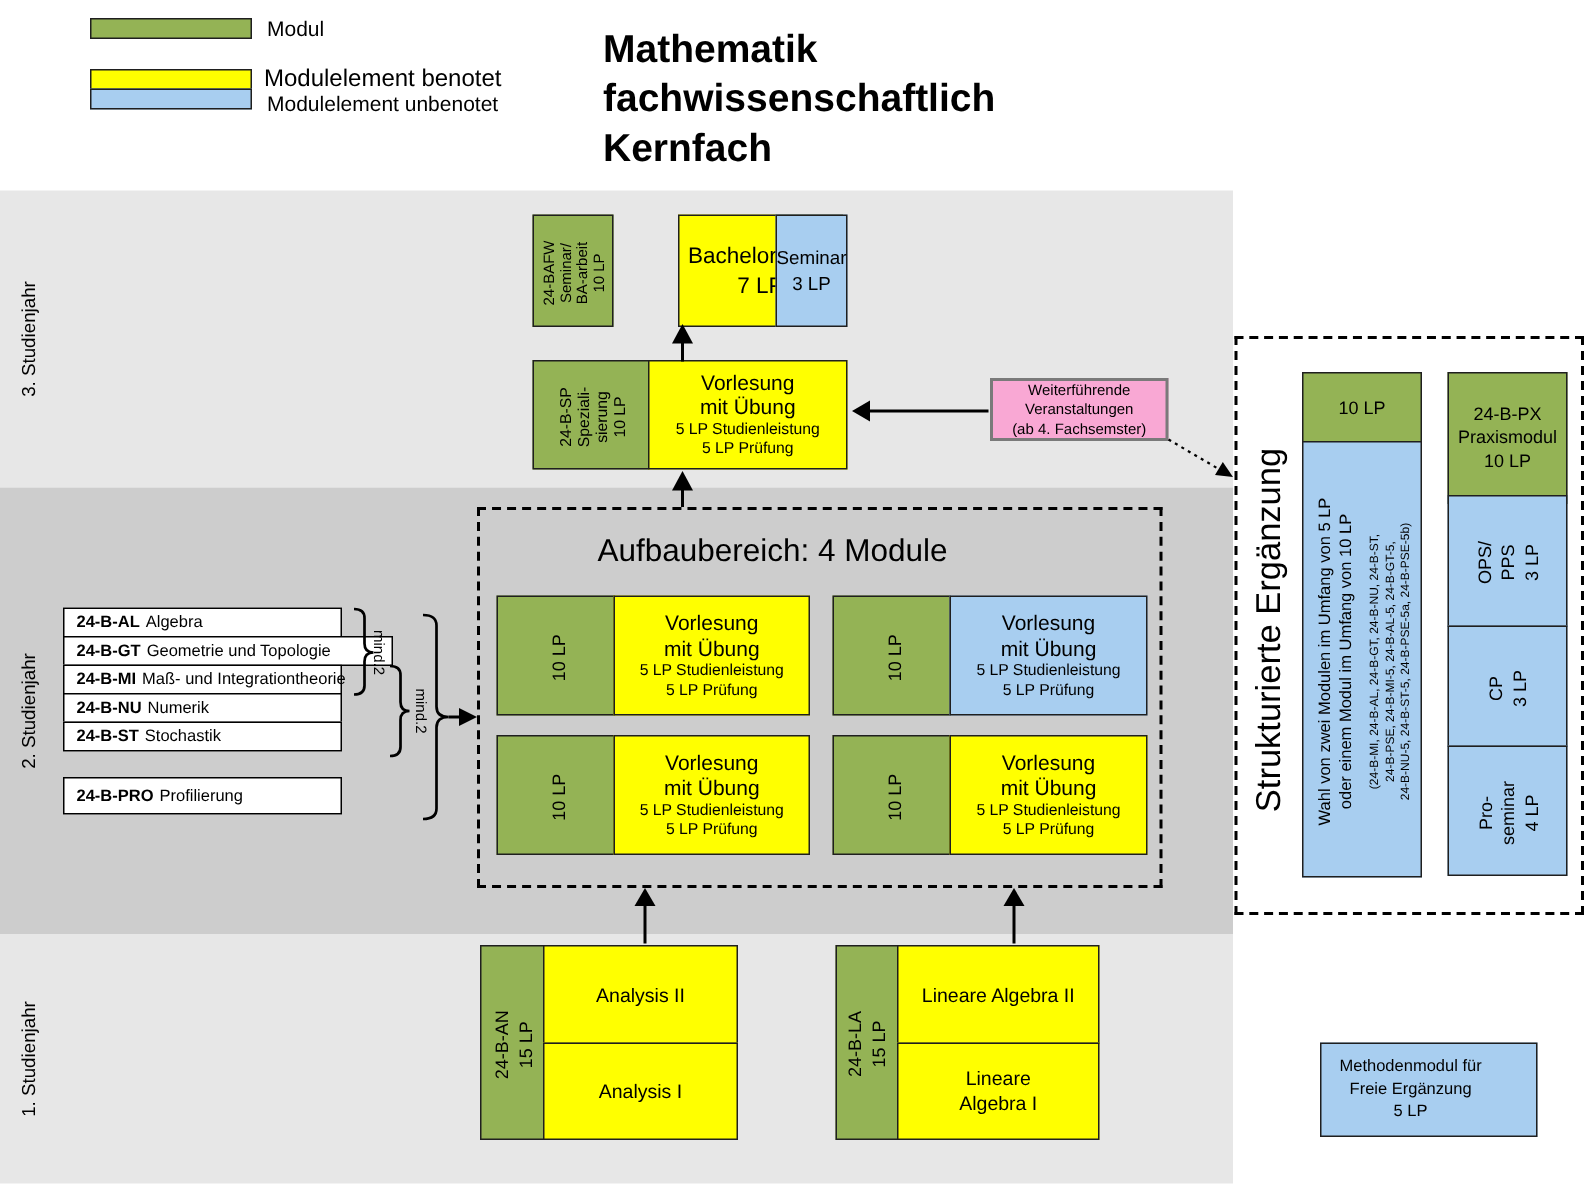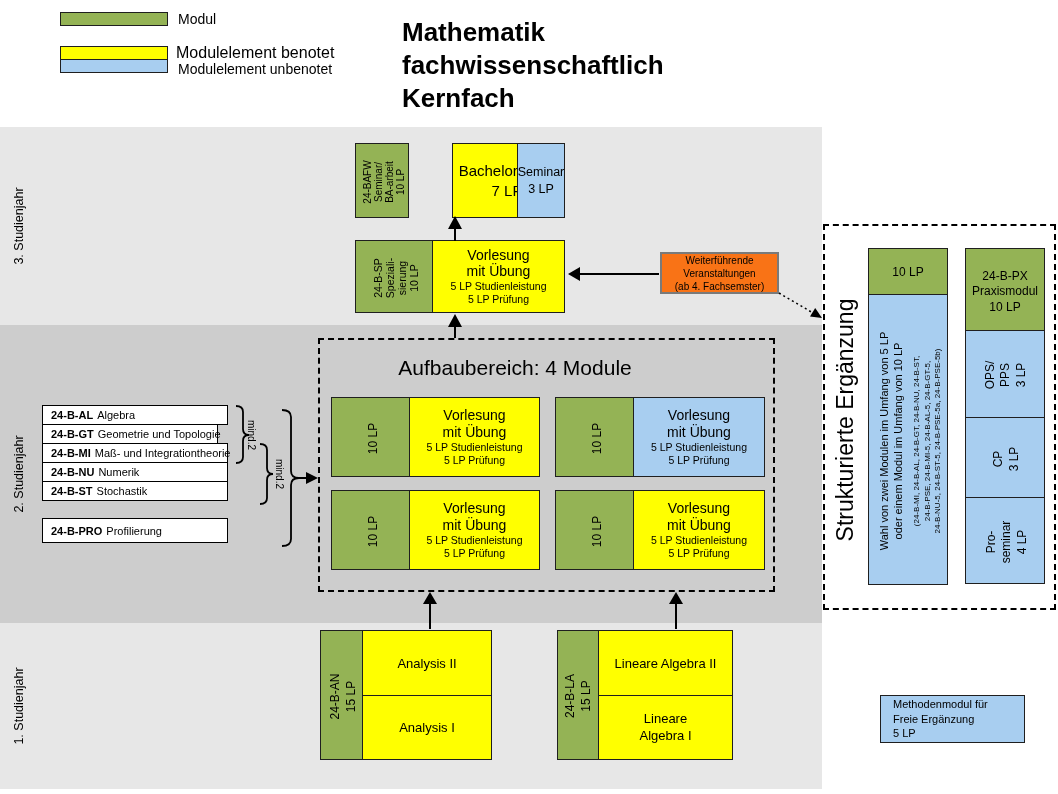--- a/index.html
+++ b/index.html
@@ -5,21 +5,21 @@
   html,body{margin:0;padding:0;background:#fff;}
   #canvas{position:relative;width:1058px;height:794px;background:#fff;overflow:hidden;
           font-family:"Liberation Sans",sans-serif;color:#000;}
   .band{position:absolute;left:0;width:822px;}
   .cell{position:absolute;border:1px solid #1f1f1f;box-sizing:border-box;
         display:flex;flex-direction:column;align-items:center;justify-content:center;
         text-align:center;white-space:pre-line;}
   .green{background:#94B355;}
   .yellow{background:#FFFF00;}
   .blue{background:#A8CEF0;}
-  .white{background:#f97316;}
+  .white{background:#f9a8d4;}
   .vtext{position:absolute;display:flex;flex-direction:column;align-items:center;justify-content:center;
          text-align:center;white-space:pre-line;transform:rotate(-90deg);}
   .vtext-cw{position:absolute;display:flex;align-items:center;justify-content:center;
          text-align:center;white-space:pre-line;transform:rotate(90deg);}
   .dashedbox{position:absolute;border:2px dashed #000;box-sizing:border-box;}
   .label{position:absolute;white-space:pre-line;}
   .listrow{position:absolute;background:#fff;border:1px solid #000;box-sizing:border-box;
            display:flex;align-items:center;font-size:11px;padding-left:8px;white-space:pre;}
   .listrow b{margin-right:4px;}
   svg.connectors{position:absolute;left:0;top:0;pointer-events:none;}
@@ -115,21 +115,21 @@
   <div class="cell yellow" style="left:633px;top:490px;width:132px;height:80px;">
     <span style="font-size:14px;line-height:1.2;">Vorlesung
 mit Übung</span>
     <span style="font-size:10.5px;line-height:1.25;">5 LP Studienleistung
 5 LP Prüfung</span>
   </div>
 
   <div class="listrow" style="left:42px;top:405px;width:186px;height:20px;">
     <b>24-B-AL</b><span>Algebra</span>
   </div>
-  <div class="listrow" style="left:42px;top:424px;width:176px;height:20px;">
+  <div class="listrow" style="left:42px;top:424px;width:220px;height:20px;">
     <b>24-B-GT</b><span>Geometrie und Topologie</span>
   </div>
   <div class="listrow" style="left:42px;top:443px;width:186px;height:20px;">
     <b>24-B-MI</b><span>Maß- und Integrationtheorie</span>
   </div>
   <div class="listrow" style="left:42px;top:462px;width:186px;height:20px;">
     <b>24-B-NU</b><span>Numerik</span>
   </div>
   <div class="listrow" style="left:42px;top:481px;width:186px;height:20px;">
     <b>24-B-ST</b><span>Stochastik</span>
@@ -181,21 +181,21 @@
   <div class="cell yellow" style="left:362px;top:695px;width:130px;height:65px;font-size:13px;">Analysis I</div>
 
   <div class="cell green" style="left:557px;top:630px;width:42px;height:130px;">
     <div class="vtext" style="left:-44px;top:44px;width:130px;height:42px;font-size:12px;line-height:1.3;">24-B-LA
 15 LP</div>
   </div>
   <div class="cell yellow" style="left:598px;top:630px;width:135px;height:66px;font-size:13px;">Lineare Algebra II</div>
   <div class="cell yellow" style="left:598px;top:695px;width:135px;height:65px;font-size:13px;line-height:1.3;">Lineare
 Algebra I</div>
 
-  <div class="cell blue" style="left:880px;top:695px;width:145px;height:48px;font-size:11px;line-height:1.35;align-items:flex-start;padding-left:12px;text-align:left;">Methodenmodul für
+  <div class="cell blue" style="left:880px;top:695px;width:145px;height:63px;font-size:11px;line-height:1.35;align-items:flex-start;padding-left:12px;text-align:center;">Methodenmodul für
 Freie Ergänzung
 5 LP</div>
 
   <svg class="connectors" width="1058" height="794" viewBox="0 0 1058 794">
 
     <line x1="455" y1="241" x2="455" y2="227" stroke="#000" stroke-width="2"></line>
     <polygon points="455,216 448,229 462,229" fill="#000"></polygon>
 
     <line x1="455" y1="338" x2="455" y2="326" stroke="#000" stroke-width="2"></line>
     <polygon points="455,314 448,327 462,327" fill="#000"></polygon>

